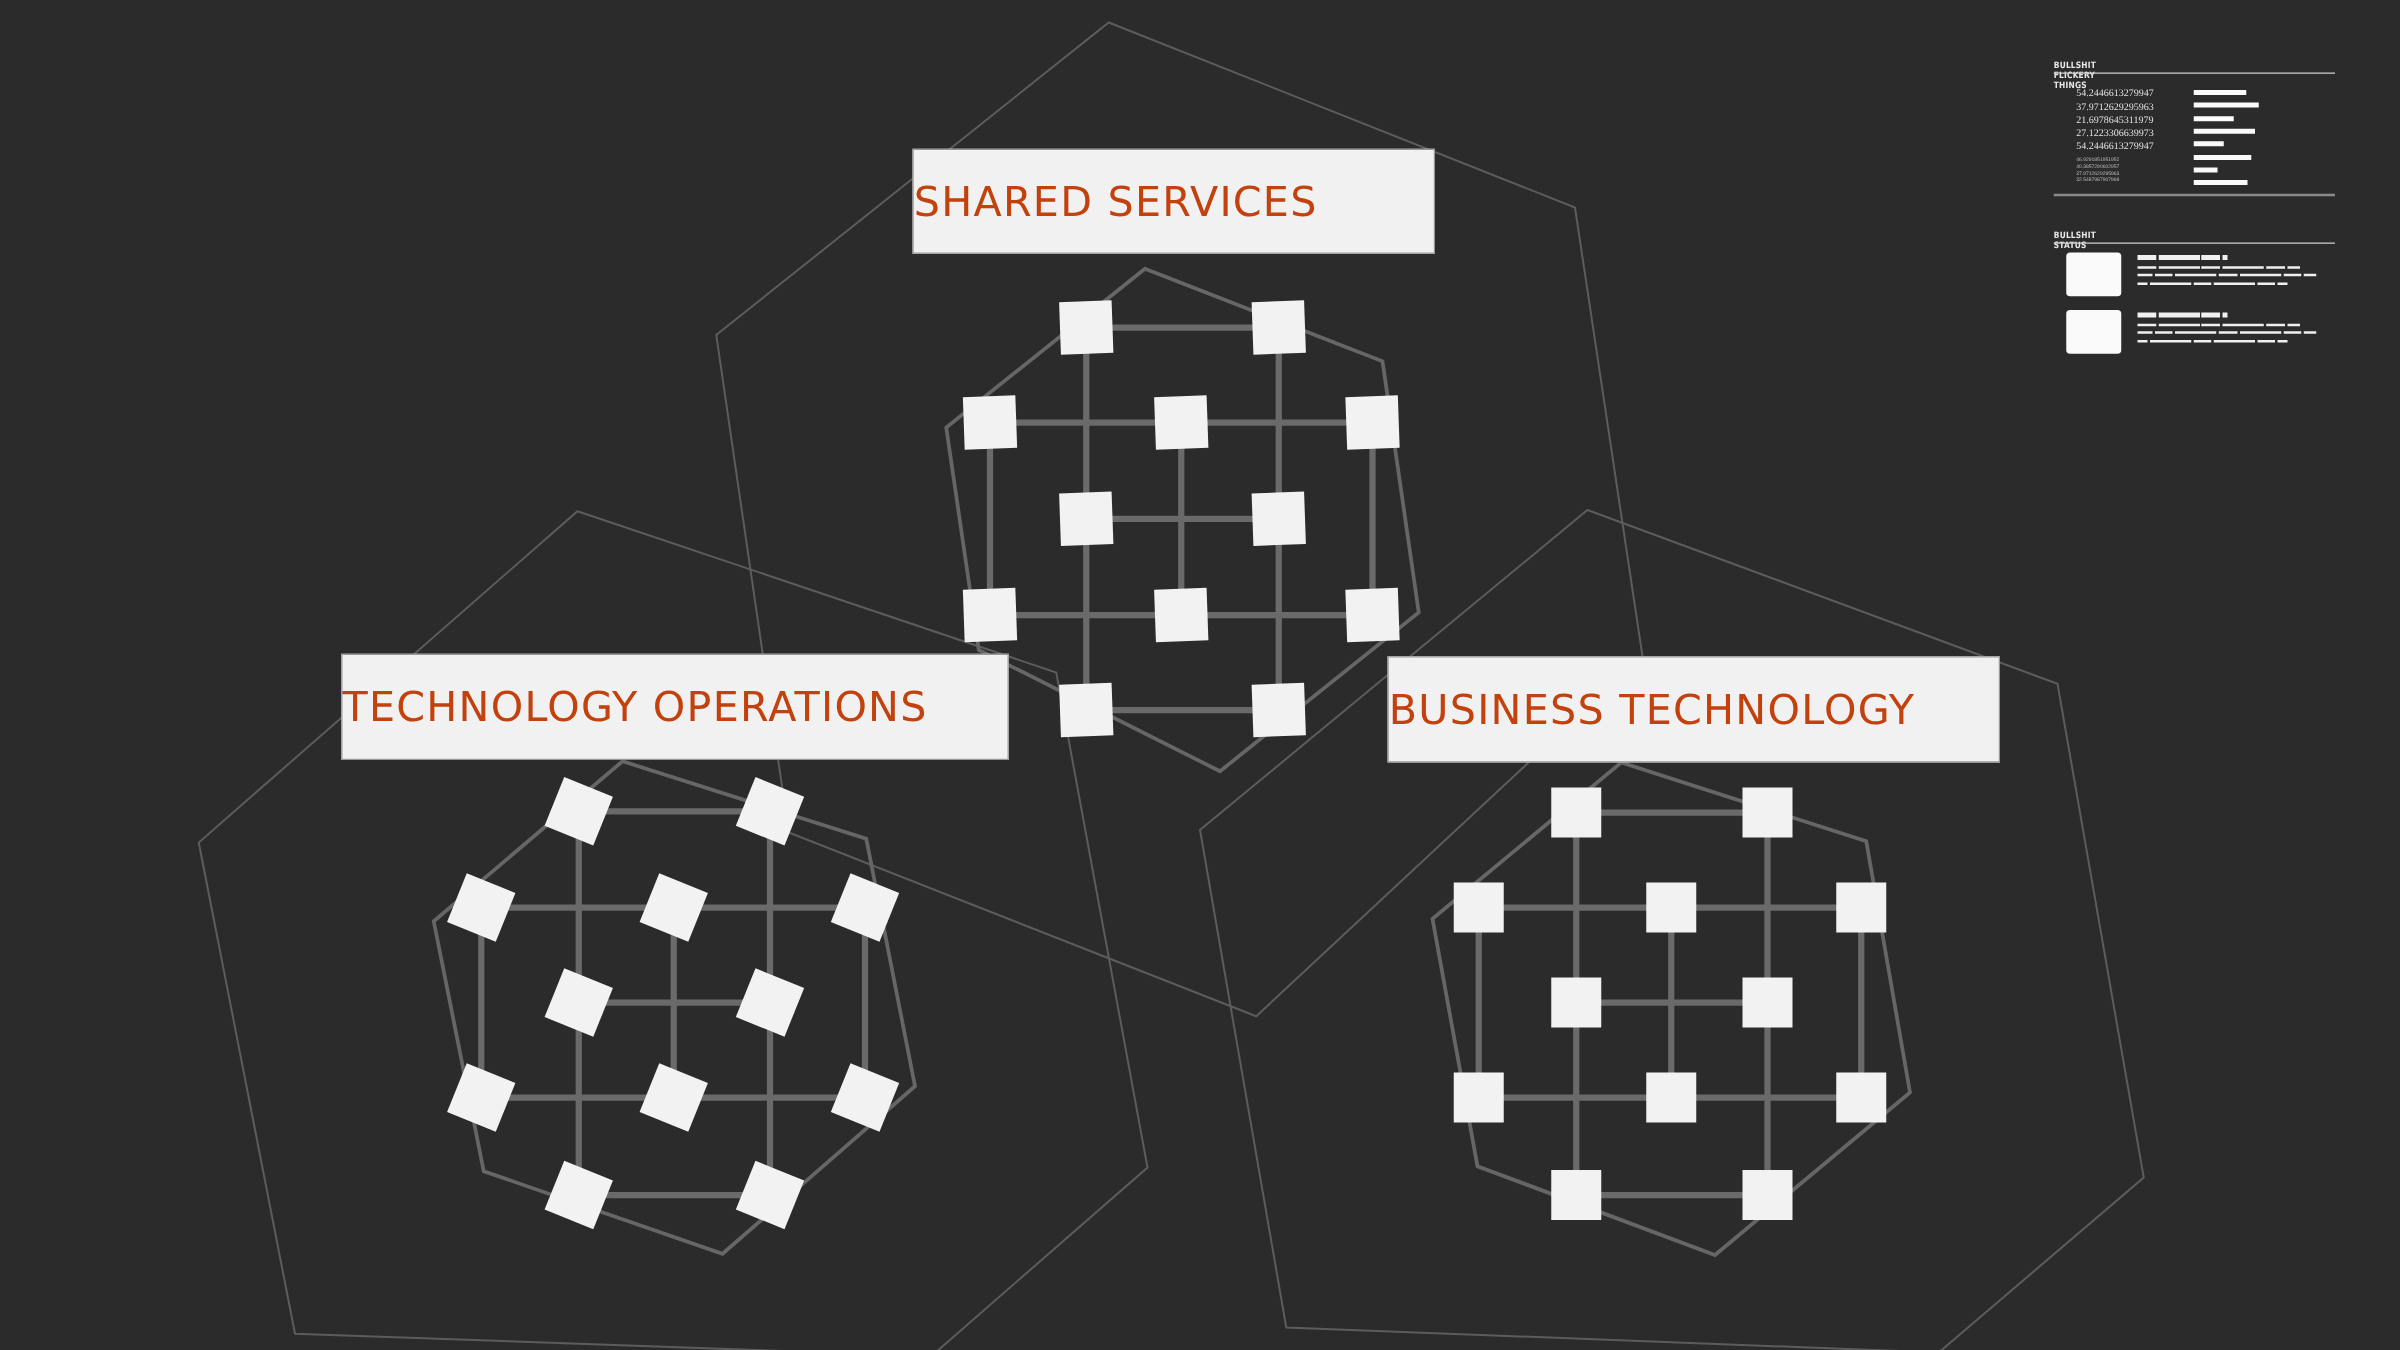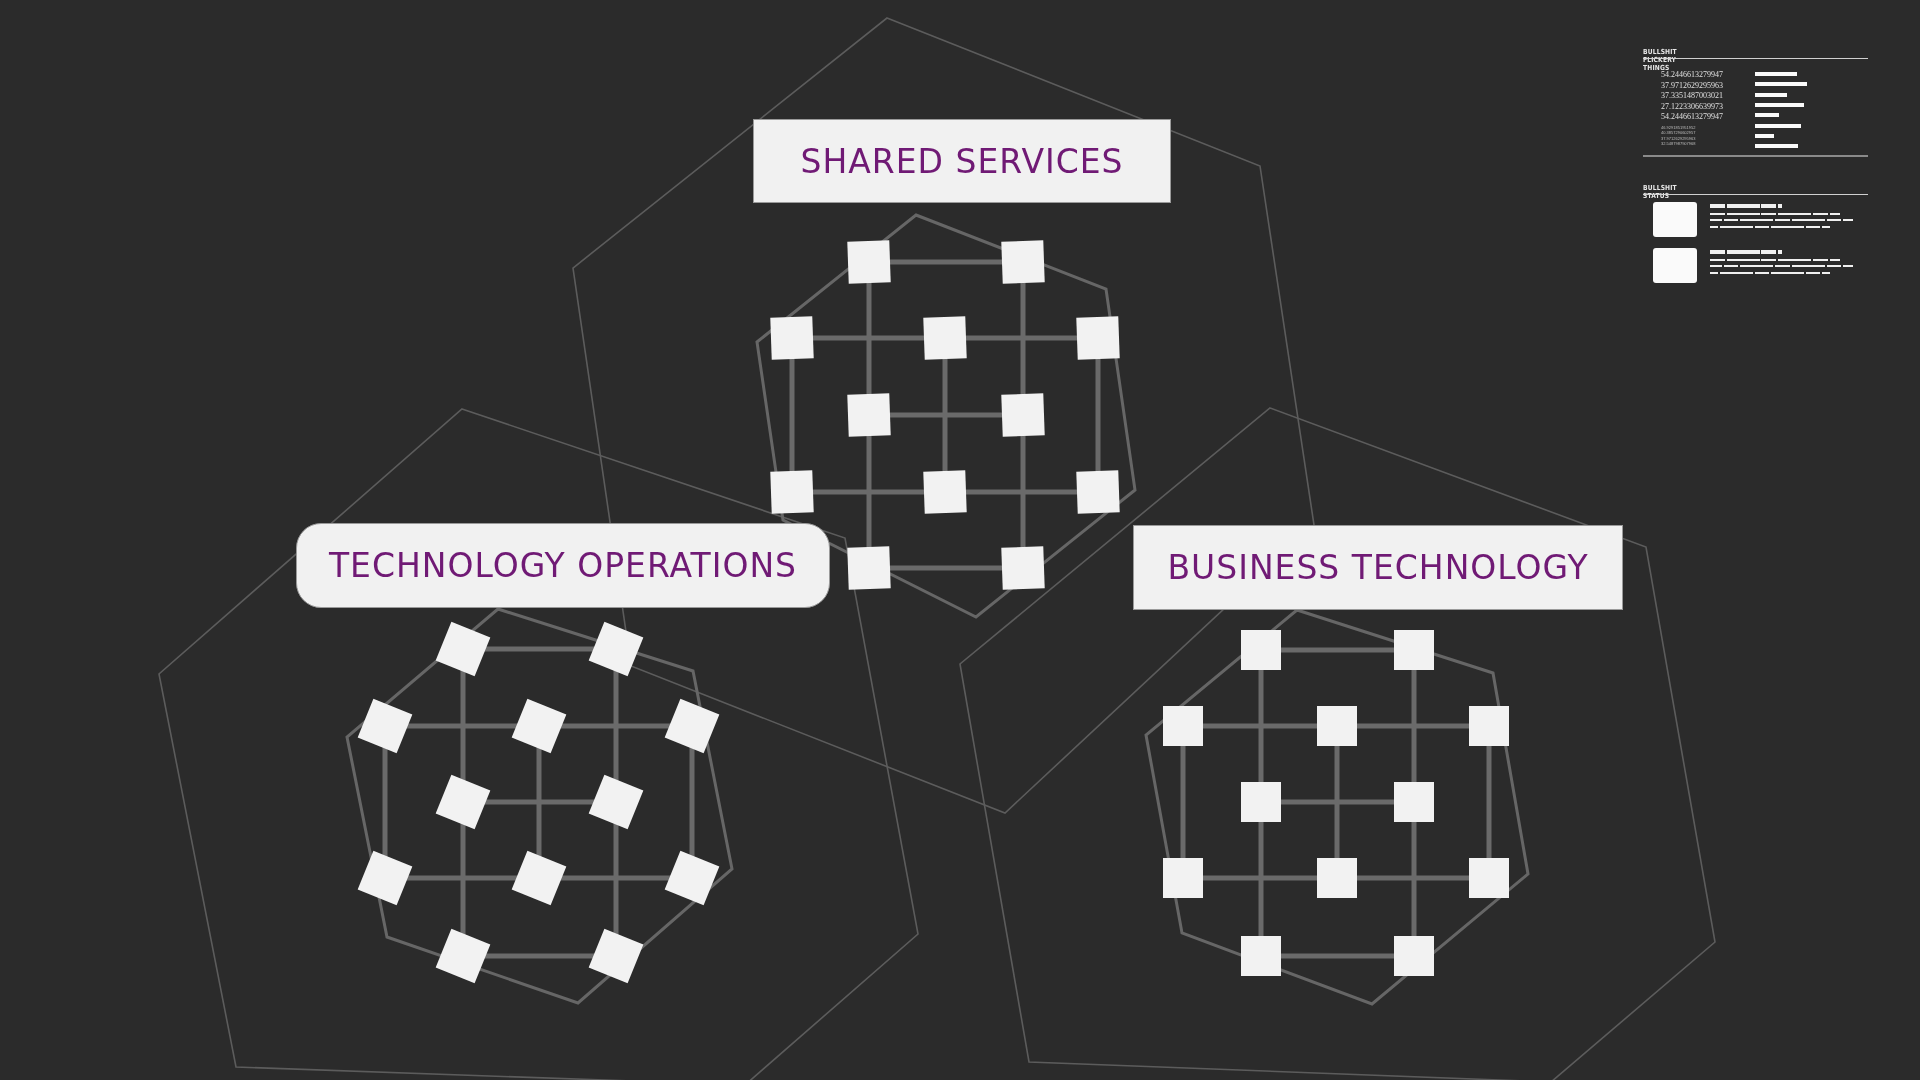--- a/index.html
+++ b/index.html
@@ -1,18 +1,18 @@
 <!DOCTYPE html>
 <html><head>
 <meta charset="utf-8">
 <style>
   html,body{margin:0;padding:0;}
   body{width:1920px;height:1080px;background:#2b2b2b;position:relative;overflow:hidden;font-family:"Liberation Sans",sans-serif;}
   svg.bg{position:absolute;left:0;top:0;}
-  .label{position:absolute;background:#f1f1f1;border:1px solid #9a9a9a;box-sizing:border-box;display:flex;align-items:center;justify-content:center;color:#701a75;font-family:"DejaVu Sans",sans-serif;font-size:33px;letter-spacing:1px;margin-left:23px;}
+  .label{position:absolute;background:#f1f1f1;border:1px solid #9a9a9a;box-sizing:border-box;display:flex;align-items:center;color:#c2410c;font-family:"DejaVu Sans",sans-serif;font-size:33px;letter-spacing:1px;}
   .panel{position:absolute;color:#e8e8e8;}
   .ph{position:absolute;font-family:"DejaVu Sans",sans-serif;font-weight:bold;font-size:7px;letter-spacing:0.2px;transform:scaleX(0.85);transform-origin:left;}
   .rule{position:absolute;height:1px;background:#d0d0d0;}
   .num{position:absolute;font-size:8px;line-height:10.6px;color:#e0e0e0;font-family:Liberation Serif, serif;}
   .numsm{position:absolute;font-size:4px;line-height:5.5px;color:#bdbdbd;}
   .bar{position:absolute;height:4px;background:#fafafa;}
   .sbox{position:absolute;width:44px;height:35px;background:#fafafa;border-radius:3px;}
   .dash{position:absolute;height:2px;background:#f0f0f0;}
 </style>
 </head>
@@ -103,34 +103,34 @@
         <rect x="1469" y="858" width="40" height="40" fill="#f2f2f2" transform="rotate(0 1489 878)"></rect>
         <rect x="1241" y="936" width="40" height="40" fill="#f2f2f2" transform="rotate(0 1261 956)"></rect>
         <rect x="1394" y="936" width="40" height="40" fill="#f2f2f2" transform="rotate(0 1414 956)"></rect>
       </g>
     </g>
 </svg>
 
 <div class="label" style="left:730px;top:119px;width:418px;height:84px;">
     <span>SHARED SERVICES</span>
   </div>
-<div class="label" style="left:273px;top:523px;width:534px;height:85px;border-radius:25px;">
+<div class="label" style="left:273px;top:523px;width:534px;height:85px;">
     <span>TECHNOLOGY OPERATIONS</span>
   </div>
 <div class="label" style="left:1110px;top:525px;width:490px;height:85px;">
     <span>BUSINESS TECHNOLOGY</span>
   </div>
 
 <div class="panel" style="left:0;top:0;">
   <div class="ph" style="left:1643px;top:48px;">BULLSHIT FLICKERY THINGS</div>
   <div class="rule" style="left:1643px;top:58px;width:225px;"></div>
   <div id="nums">
       <div class="num" style="left: 1661px; top: 70px;">54.2446613279947</div>
       <div class="num" style="left: 1661px; top: 80.6px;">37.9712629295963</div>
-      <div class="num" style="left: 1661px; top: 91.2px;">37.3351487003021</div>
+      <div class="num" style="left: 1661px; top: 91.2px;">21.6978645311979</div>
       <div class="num" style="left: 1661px; top: 101.8px; text-align: right;">27.1223306639973</div>
       <div class="num" style="left: 1661px; top: 112.4px;">54.2446613279947</div>
       <div class="numsm" style="left: 1661px; top: 125px;">46.9291851951952</div>
       <div class="numsm" style="left: 1661px; top: 130.3px;">40.3857290602957</div>
       <div class="numsm" style="left: 1661px; top: 135.6px;">37.9712629295963</div>
       <div class="numsm" style="left: 1661px; top: 140.9px;">32.5487987907968</div>
     </div>
   <div id="bars">
       <div class="bar" style="left: 1755px; top: 72px; width: 42px;"></div>
       <div class="bar" style="left: 1755px; top: 82.3px; width: 52px;"></div>

